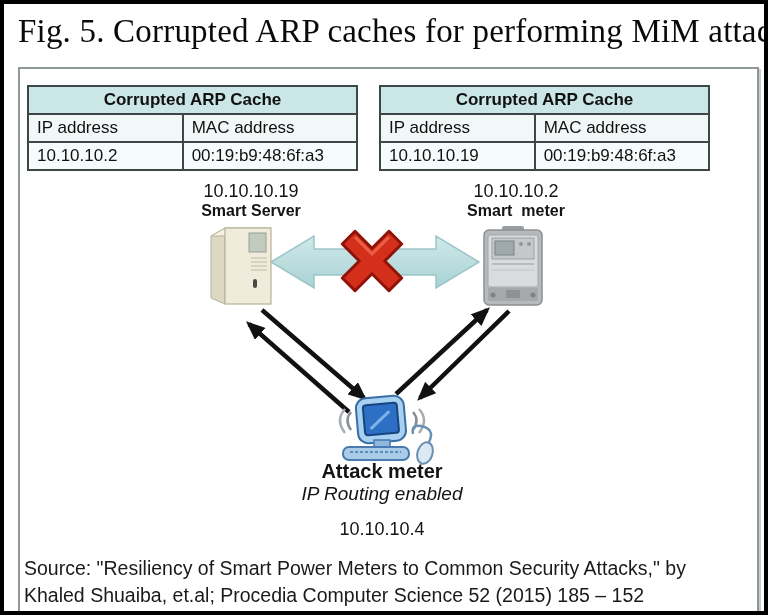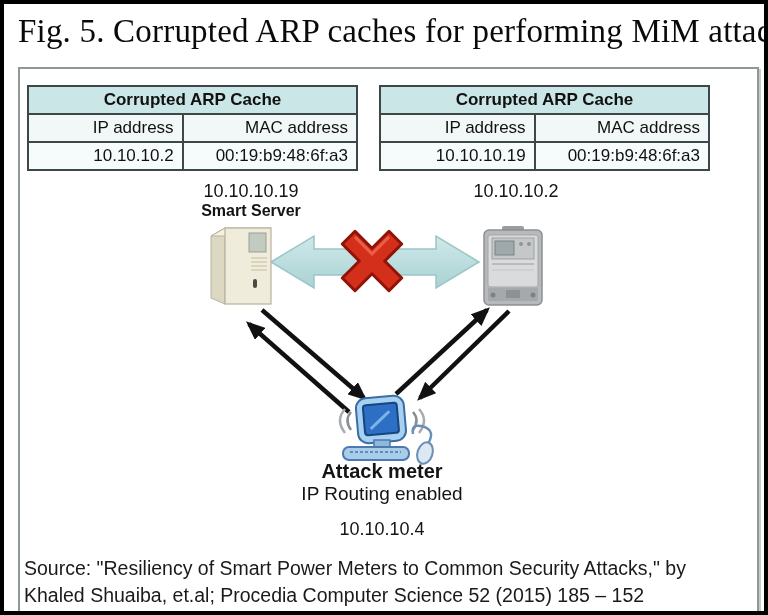--- a/index.html
+++ b/index.html
@@ -19,35 +19,35 @@
     box-shadow:2px 2px 0 #c7cdcd;
   }
   
   table.arp{
     position:absolute; border-collapse:collapse; width:331px;
     font-size:17px; color:#111; table-layout:fixed;
   }
   table.arp.left{ left:7px; top:16px; }
   table.arp.right{ left:359px; top:16px; }
   table.arp th, table.arp td{
-    border:2px solid #3d4747; padding:3px 8px; text-align:right;
+    border:2px solid #3d4747; padding:3px 8px; text-align:left;
   }
   table.arp th.cache-title{ background:#cbe6e6; text-align:center; font-weight:bold; padding:3px 4px; }
   table.arp td.colhead{ background:#f2f8f8; }
   table.arp td.val{ background:#f6fbfb; }
   table.arp col.c1{ width:47%; } table.arp col.c2{ width:53%; }
   
   .nodelabel{ position:absolute; text-align:center; color:#141414; }
   .nodelabel .ip{ font-size:18px; }
   .nodelabel .name{ font-size:16px; font-weight:bold; white-space:pre; }
   .label-server{ left:131px; top:112px; width:200px; }
   .label-meter{ left:396px; top:112px; width:200px; }
   .label-attacker{ left:262px; top:391px; width:200px; }
   .label-attacker .name{ font-size:20px; }
-  .label-attacker .note{ font-size:19px; }
+  .label-attacker .note{ font-size:19px; font-style:italic; }
   .label-attacker .ip{ font-size:18px; margin-top:14px; }
   .overlay{ position:absolute; left:0; top:0; width:737px; height:473px; }
   
   .source{
     position:absolute; left:20px; top:551px; width:736px;
     font-size:19.5px; line-height:27px; color:#1a1a1a;
   }
   .source .it{ }
 </style>
 </head>
@@ -169,20 +169,21 @@
       </g>
     </svg>
 
     <div class="nodelabel label-server">
       <div class="ip">10.10.10.19</div>
       <div class="name">Smart Server</div>
     </div>
 
     <div class="nodelabel label-meter">
       <div class="ip">10.10.10.2</div>
+      <div class="name">Smart  meter</div>
     </div>
 
     <div class="nodelabel label-attacker">
       <div class="name">Attack meter</div>
       <div class="note">IP Routing enabled</div>
       <div class="ip">10.10.10.4</div>
     </div>
 
   </div>
 

